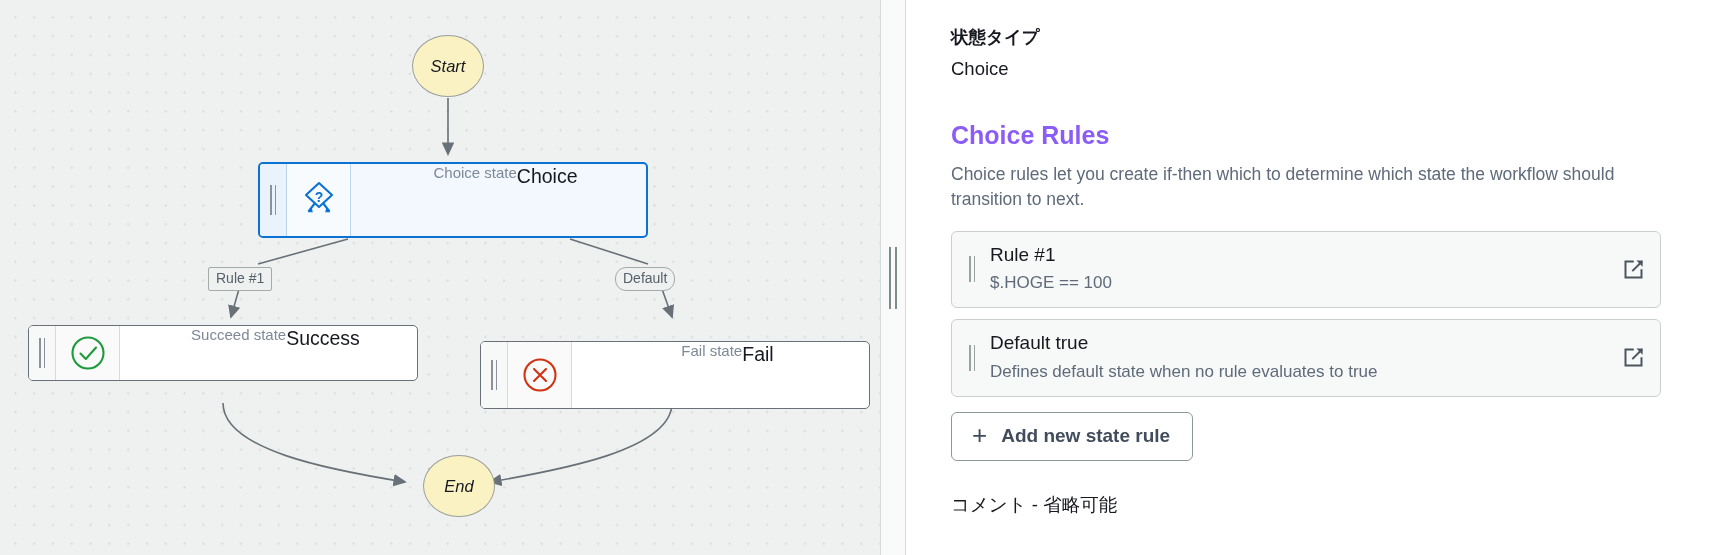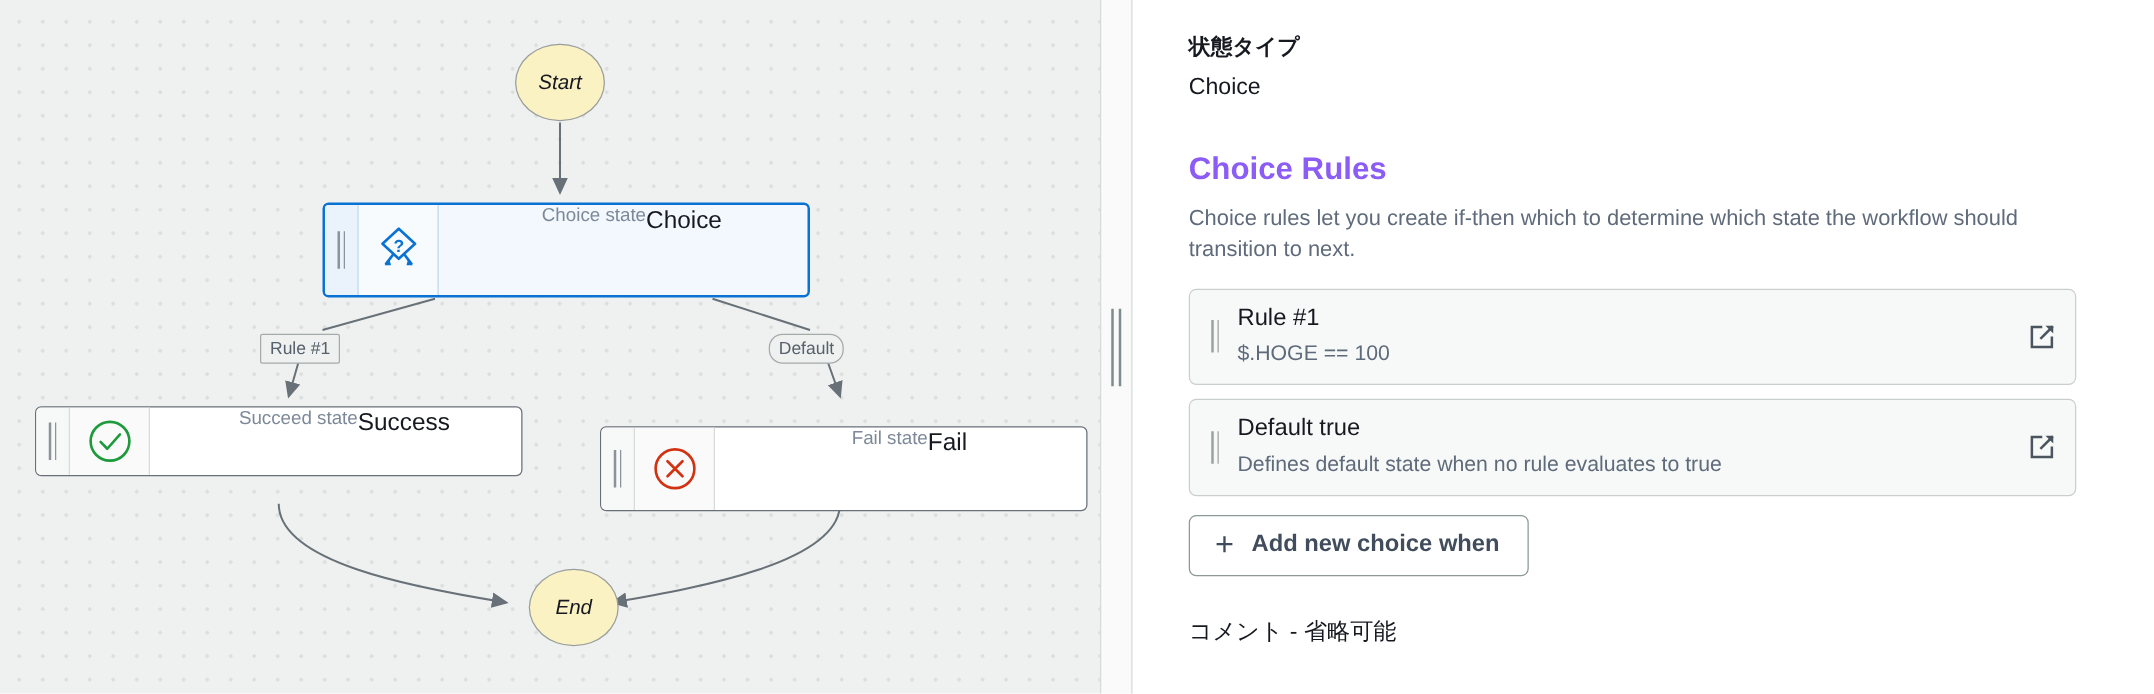--- a/index.html
+++ b/index.html
@@ -451,19 +451,19 @@
             <path d="M11.3 14.1 L21.2 4.2" fill="none" stroke="#4a555f" stroke-width="2"></path>
             <path d="M15.4 3.6 L21.6 3.6 L21.6 9.8 Z" fill="#4a555f"></path>
           </svg>
         </div>
       </div>
 
     </div>
 
     <div class="add-btn">
       <span class="plus">+</span>
-      <span class="add-label">Add new choice when</span>
+      <span class="add-label">Add new state rule</span>
     </div>
 
     <div class="comment-label">コメント - 省略可能</div>
   </div>
 
 </div>
 
 </body></html>

